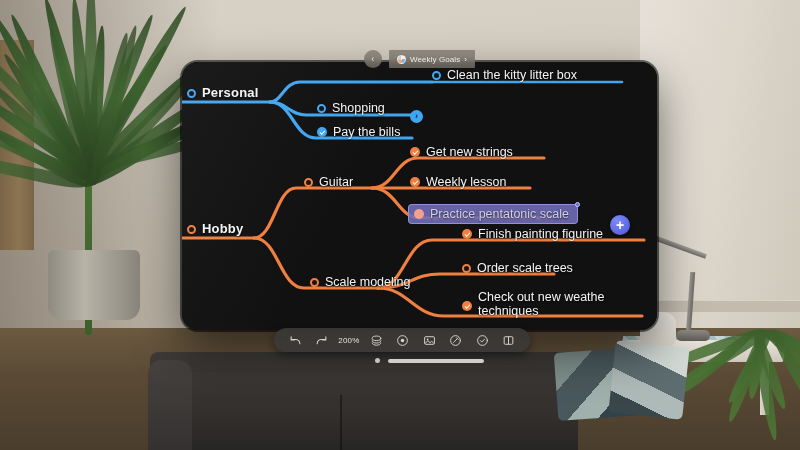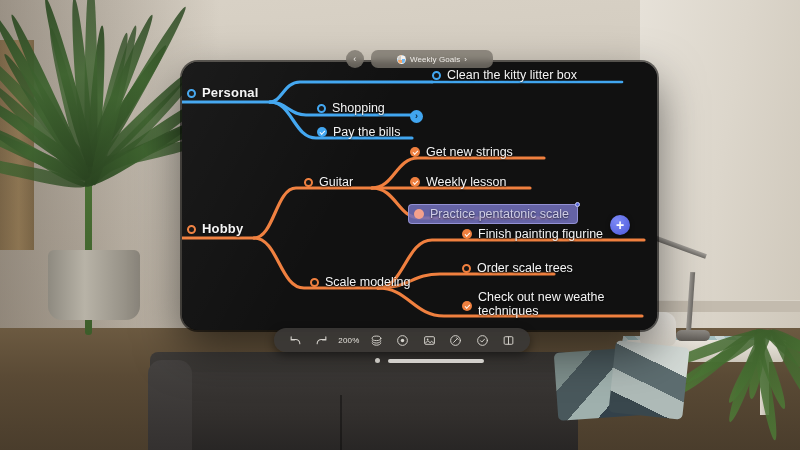--- a/index.html
+++ b/index.html
@@ -171,22 +171,22 @@
   }
 
   
   #chrome {
     position: absolute; left: 182px; top: 49px; width: 475px; height: 20px;
     display: flex; align-items: center; justify-content: center; gap: 7px;
     z-index: 40;
   }
   .chip {
     display: flex; align-items: center; gap: 4px;
-    height: 18px; padding: 0 26px;
-    border-radius: 7px;
+    height: 18px; padding: 0 8px;
+    border-radius: 1px;
     background: rgba(122,116,108,.78);
     color: #efece7;
     font-size: 8px; letter-spacing: .1px;
     backdrop-filter: blur(3px);
     white-space: nowrap;
   }
   .chip-round {
     width: 18px; height: 18px; padding: 0;
     border-radius: 50%; justify-content: center;
     font-size: 9px;

